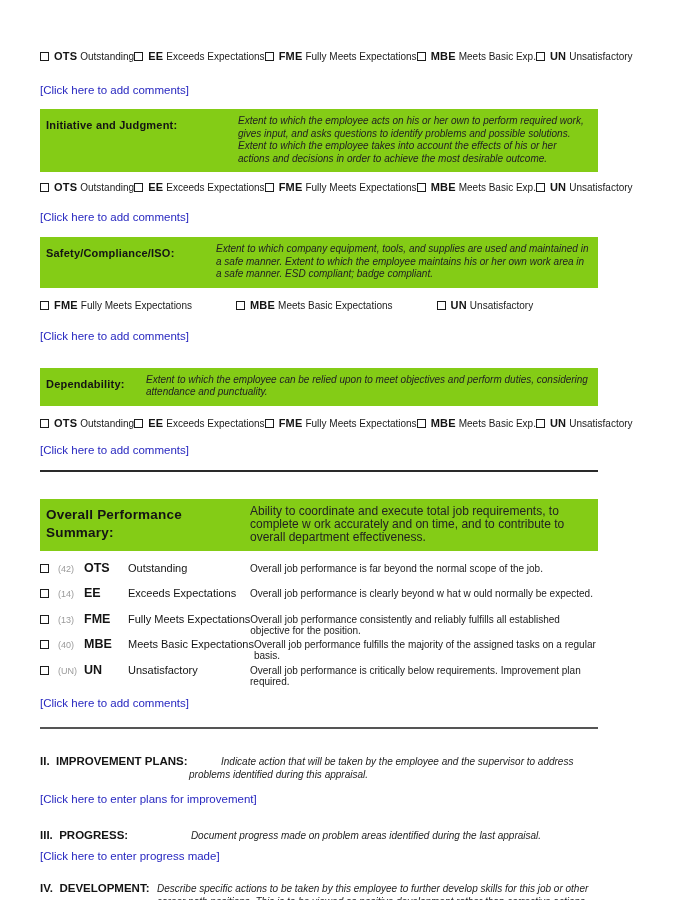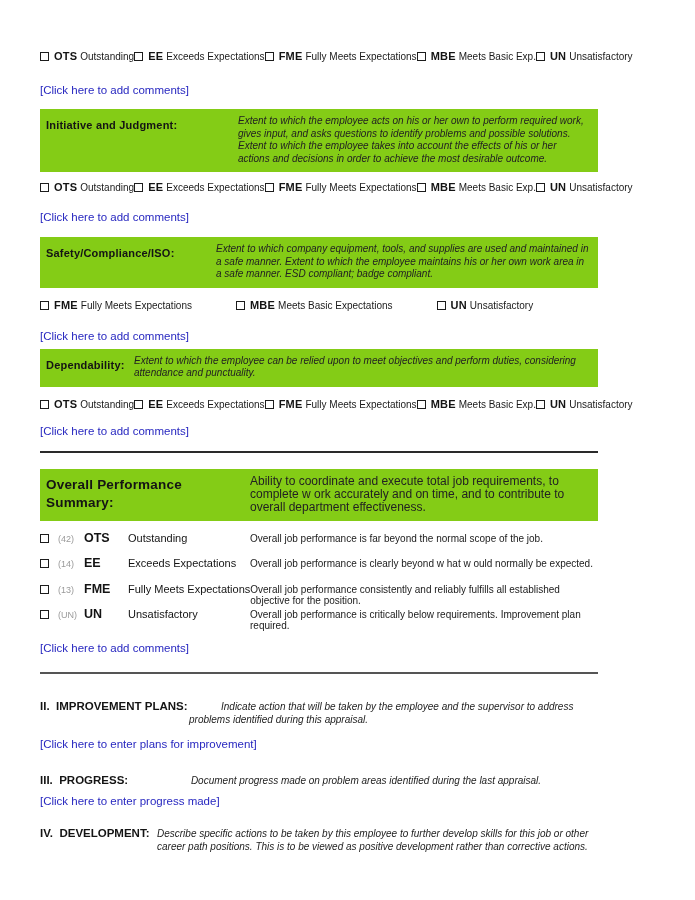--- a/index.html
+++ b/index.html
@@ -50,25 +50,25 @@
   .roman-desc.ind-dev      { margin-left:117px; }
 
   
   .mt-link1 { margin-top:20px; }
   .mt-box1  { margin-top:13px; }
   .mt-row2  { margin-top:5px; }
   .mt-link2 { margin-top:16px; }
   .mt-box2  { margin-top:14px; }
   .mt-row3  { margin-top:7px; }
   .mt-link3 { margin-top:17px; }
-  .mt-box3  { margin-top:7px; }
+  .mt-box3  { margin-top:26px;gap:12px; }
   .mt-row4  { margin-top:7px; }
   .mt-link4 { margin-top:13px; }
   .mt-rule1 { margin-top:14px; }
-  .mt-box4  { margin-top:16px;justify-content:flex-end; }
+  .mt-box4  { margin-top:27px;justify-content:flex-end; }
   .mt-sumrows { margin-top:7px; }
   .mt-link5 { margin-top:12px; }
   .mt-rule2 { margin-top:18px; }
   .mt-sec2  { margin-top:26px; }
   .mt-linkp { margin-top:12px; }
   .mt-sec3  { margin-top:24px;text-align:center; }
   .mt-linkg { margin-top:8px; }
   .mt-sec4  { margin-top:20px; }
 </style>
 </head>
@@ -153,20 +153,27 @@
     </div>
     <div class="summary-row">
       <span class="sum-cb"><span class="checkbox"></span></span>
       <span class="s-code">(13)</span>
       <span class="s-abbr">FME</span>
       <span class="s-label">Fully Meets Expectations</span>
       <span class="s-desc">Overall job performance consistently and reliably fulfills all established objective for the position.</span>
     </div>
     <div class="summary-row">
       <span class="sum-cb"><span class="checkbox"></span></span>
+      <span class="s-code">(40)</span>
+      <span class="s-abbr">MBE</span>
+      <span class="s-label">Meets Basic Expectations</span>
+      <span class="s-desc">Overall job performance fulfills the majority of the assigned tasks on a regular basis.</span>
+    </div>
+    <div class="summary-row">
+      <span class="sum-cb"><span class="checkbox"></span></span>
       <span class="s-code">(UN)</span>
       <span class="s-abbr">UN</span>
       <span class="s-label">Unsatisfactory</span>
       <span class="s-desc">Overall job performance is critically below requirements. Improvement plan required.</span>
     </div>
   </div>
 
   <a class="link mt-link5">[Click here to add comments]</a>
 
   <hr class="rule-mid mt-rule2">

